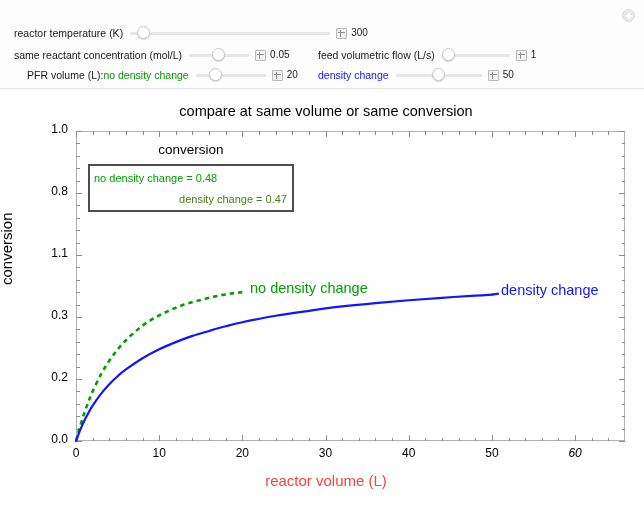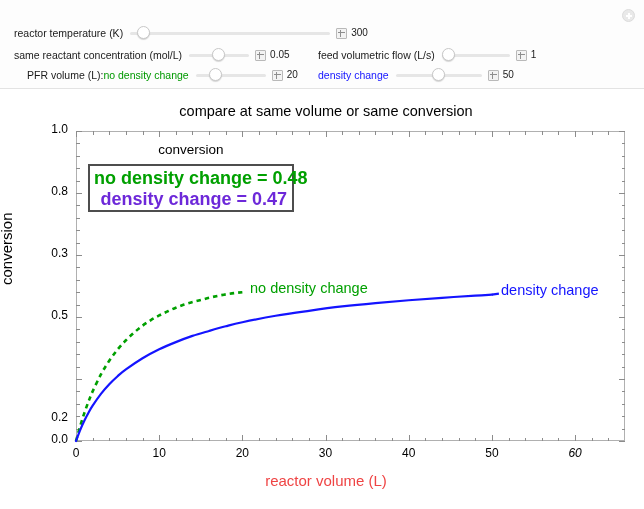--- a/index.html
+++ b/index.html
@@ -211,27 +211,26 @@
     left: 84px;
     top: 75px;      
     width: 206px;
     height: 48px;
     border: 2px solid #4d4d4d;
     background: #ffffff;
     box-sizing: border-box;
     padding: 2px 5px 2px 4px;
   }
   .legend-line {
-    font-size: 18px;
+    font-size: 11px;
     line-height: 21px;
     white-space: nowrap;
-    font-weight: bold;
   }
   .legend-line.l1 { color: #00a000; text-align: left; }
-  .legend-line.l2 { color: #6d28d9; text-align: right; }
+  .legend-line.l2 { color: #4d7c0f; text-align: right; }
 
   
   .curve-annotation {
     position: absolute;
     font-size: 14.5px;
     white-space: nowrap;
   }
   #annot-green { color: #00a000; left: 246px; top: 191px; }
   #annot-blue  { color: #1414ff; left: 497px; top: 193px; }
 
@@ -441,23 +440,23 @@
 
     <div id="tick-labels">
         <div class="axis-tick-label xlab" style="left: 47px; top: 357px; width: 50px;">0</div>
         <div class="axis-tick-label xlab" style="left: 130.182px; top: 357px; width: 50px;">10</div>
         <div class="axis-tick-label xlab" style="left: 213.364px; top: 357px; width: 50px;">20</div>
         <div class="axis-tick-label xlab" style="left: 296.545px; top: 357px; width: 50px;">30</div>
         <div class="axis-tick-label xlab" style="left: 379.727px; top: 357px; width: 50px;">40</div>
         <div class="axis-tick-label xlab" style="left: 462.909px; top: 357px; width: 50px;">50</div>
         <div class="axis-tick-label xlab" style="left: 546.091px; top: 357px; width: 50px; font-style: italic;">60</div>
         <div class="axis-tick-label ylab" style="left: 10px; top: 343px; width: 54px;">0.0</div>
-        <div class="axis-tick-label ylab" style="left: 10px; top: 281px; width: 54px; margin-top: 40px;">0.2</div>
-        <div class="axis-tick-label ylab" style="left: 10px; top: 219px; width: 54px;">0.5</div>
-        <div class="axis-tick-label ylab" style="left: 10px; top: 157px; width: 54px;">0.3</div>
+        <div class="axis-tick-label ylab" style="left: 10px; top: 281px; width: 54px;">0.2</div>
+        <div class="axis-tick-label ylab" style="left: 10px; top: 219px; width: 54px;">0.3</div>
+        <div class="axis-tick-label ylab" style="left: 10px; top: 157px; width: 54px;">1.1</div>
         <div class="axis-tick-label ylab" style="left: 10px; top: 95px; width: 54px;">0.8</div>
         <div class="axis-tick-label ylab" style="left: 10px; top: 33px; width: 54px;">1.0</div>
       </div>
 
     <div id="ylabel">conversion</div>
     <div id="xlabel">reactor volume (L)</div>
 
     <div id="legend-caption">conversion</div>
     <div id="legend-box">
       <div class="legend-line l1">no density change = 0.48</div>

